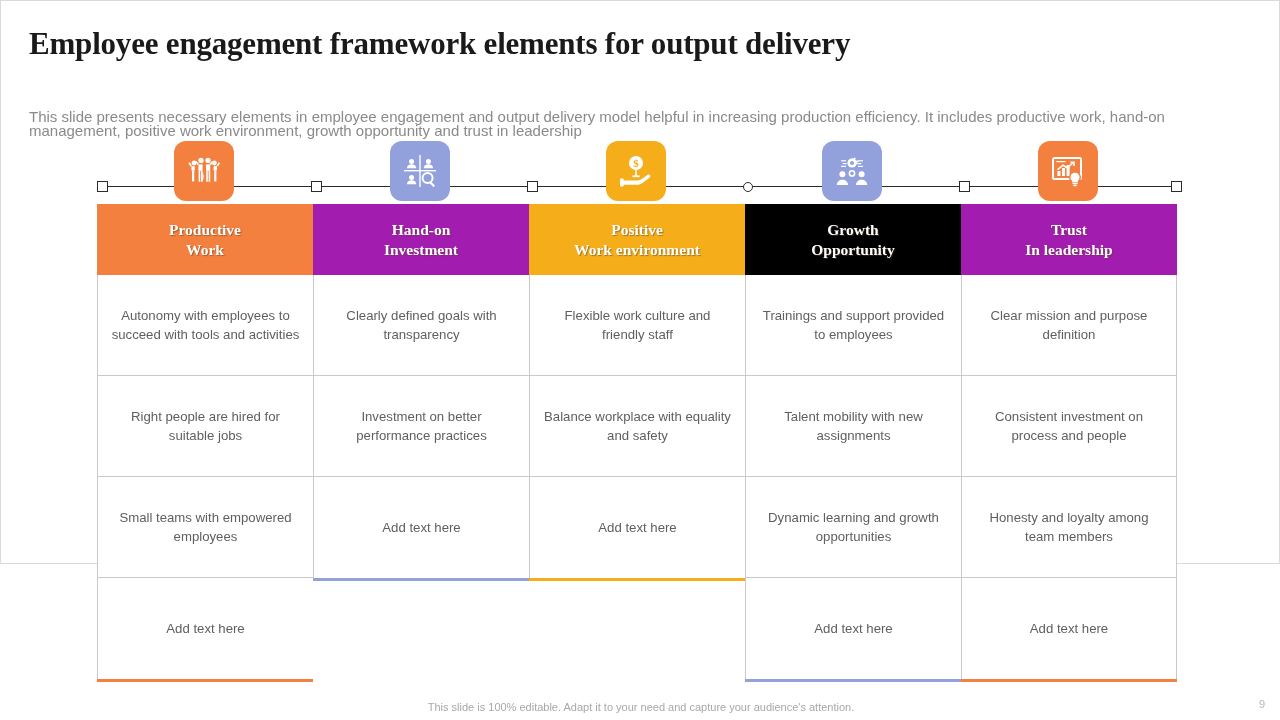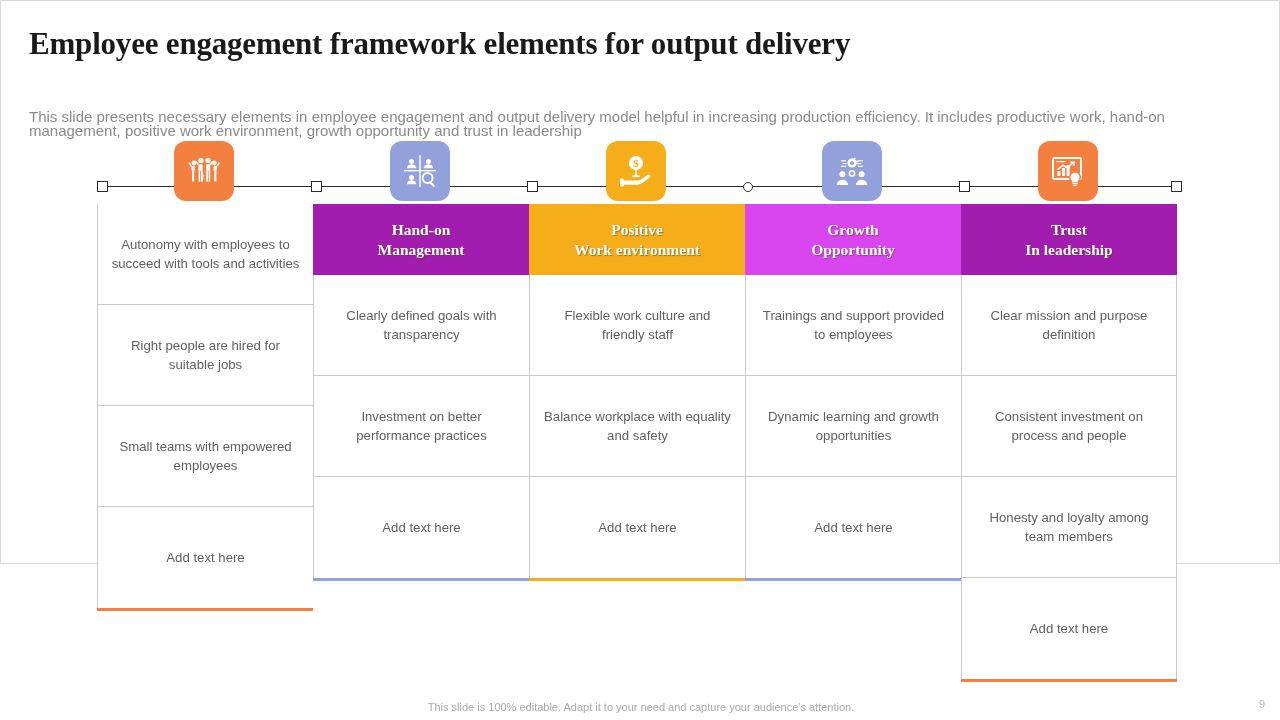--- a/index.html
+++ b/index.html
@@ -229,58 +229,65 @@
      <path d="M24 18.8c-2.6 0-4.6 2-4.6 4.4 0 1.6.9 2.7 1.7 3.5v1.5h5.8v-1.5c.8-.8 1.7-1.9 1.7-3.5 0-2.4-2-4.4-4.6-4.4z"></path>
      <rect x="21.4" y="28.8" width="5.2" height="1.4" rx="0.7"></rect>
      <rect x="22.2" y="30.8" width="3.6" height="1.4" rx="0.7"></rect>
    </svg>
         </div>
       </div>
   </div>
 
   <div class="table" id="framework-table">
       <div class="col">
+        <div class="col-head" style="background: rgb(244, 128, 63);">
+          <div>
+            <div>Productive</div>
+            <div>Work</div>
+          </div>
+        </div>
         <div class="cell">Autonomy with employees to succeed with tools and activities</div>
         <div class="cell">Right people are hired for suitable jobs</div>
         <div class="cell">Small teams with empowered employees</div>
         <div class="cell last">Add text here</div>
         <div class="col-foot" style="background: rgb(244, 128, 63);"></div>
       </div>
       <div class="col">
         <div class="col-head" style="background: #a21caf;">
           <div>
             <div>Hand-on</div>
-            <div>Management</div>
+            <div>Investment</div>
           </div>
         </div>
         <div class="cell">Clearly defined goals with transparency</div>
         <div class="cell">Investment  on better performance practices</div>
         <div class="cell last">Add text here</div>
         <div class="col-foot" style="background: rgb(146, 161, 220);"></div>
       </div>
       <div class="col">
         <div class="col-head" style="background: rgb(245, 174, 26);">
           <div>
             <div>Positive</div>
             <div>Work environment</div>
           </div>
         </div>
         <div class="cell">Flexible work culture  and friendly staff</div>
         <div class="cell">Balance workplace with equality and safety</div>
         <div class="cell last">Add text here</div>
         <div class="col-foot" style="background: rgb(245, 174, 26);"></div>
       </div>
       <div class="col">
-        <div class="col-head" style="background: #d946ef;">
+        <div class="col-head" style="background: #000000;">
           <div>
             <div>Growth</div>
             <div>Opportunity</div>
           </div>
         </div>
         <div class="cell">Trainings  and support provided to employees</div>
+        <div class="cell">Talent mobility with new assignments</div>
         <div class="cell">Dynamic learning and growth opportunities</div>
         <div class="cell last">Add text here</div>
         <div class="col-foot" style="background: rgb(146, 161, 220);"></div>
       </div>
       <div class="col">
         <div class="col-head" style="background: #a21caf; align-items: center;">
           <div>
             <div>Trust</div>
             <div>In leadership</div>
           </div>

